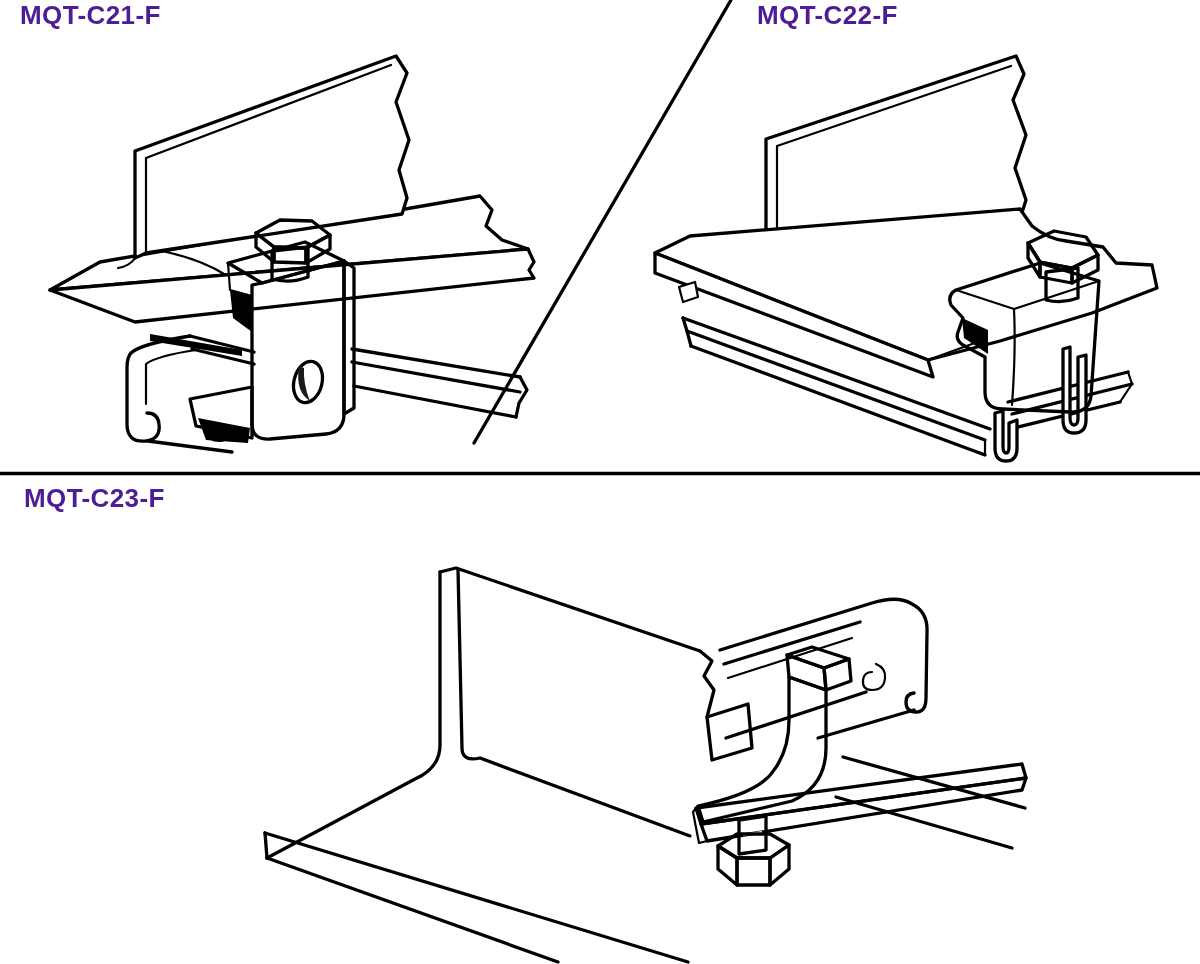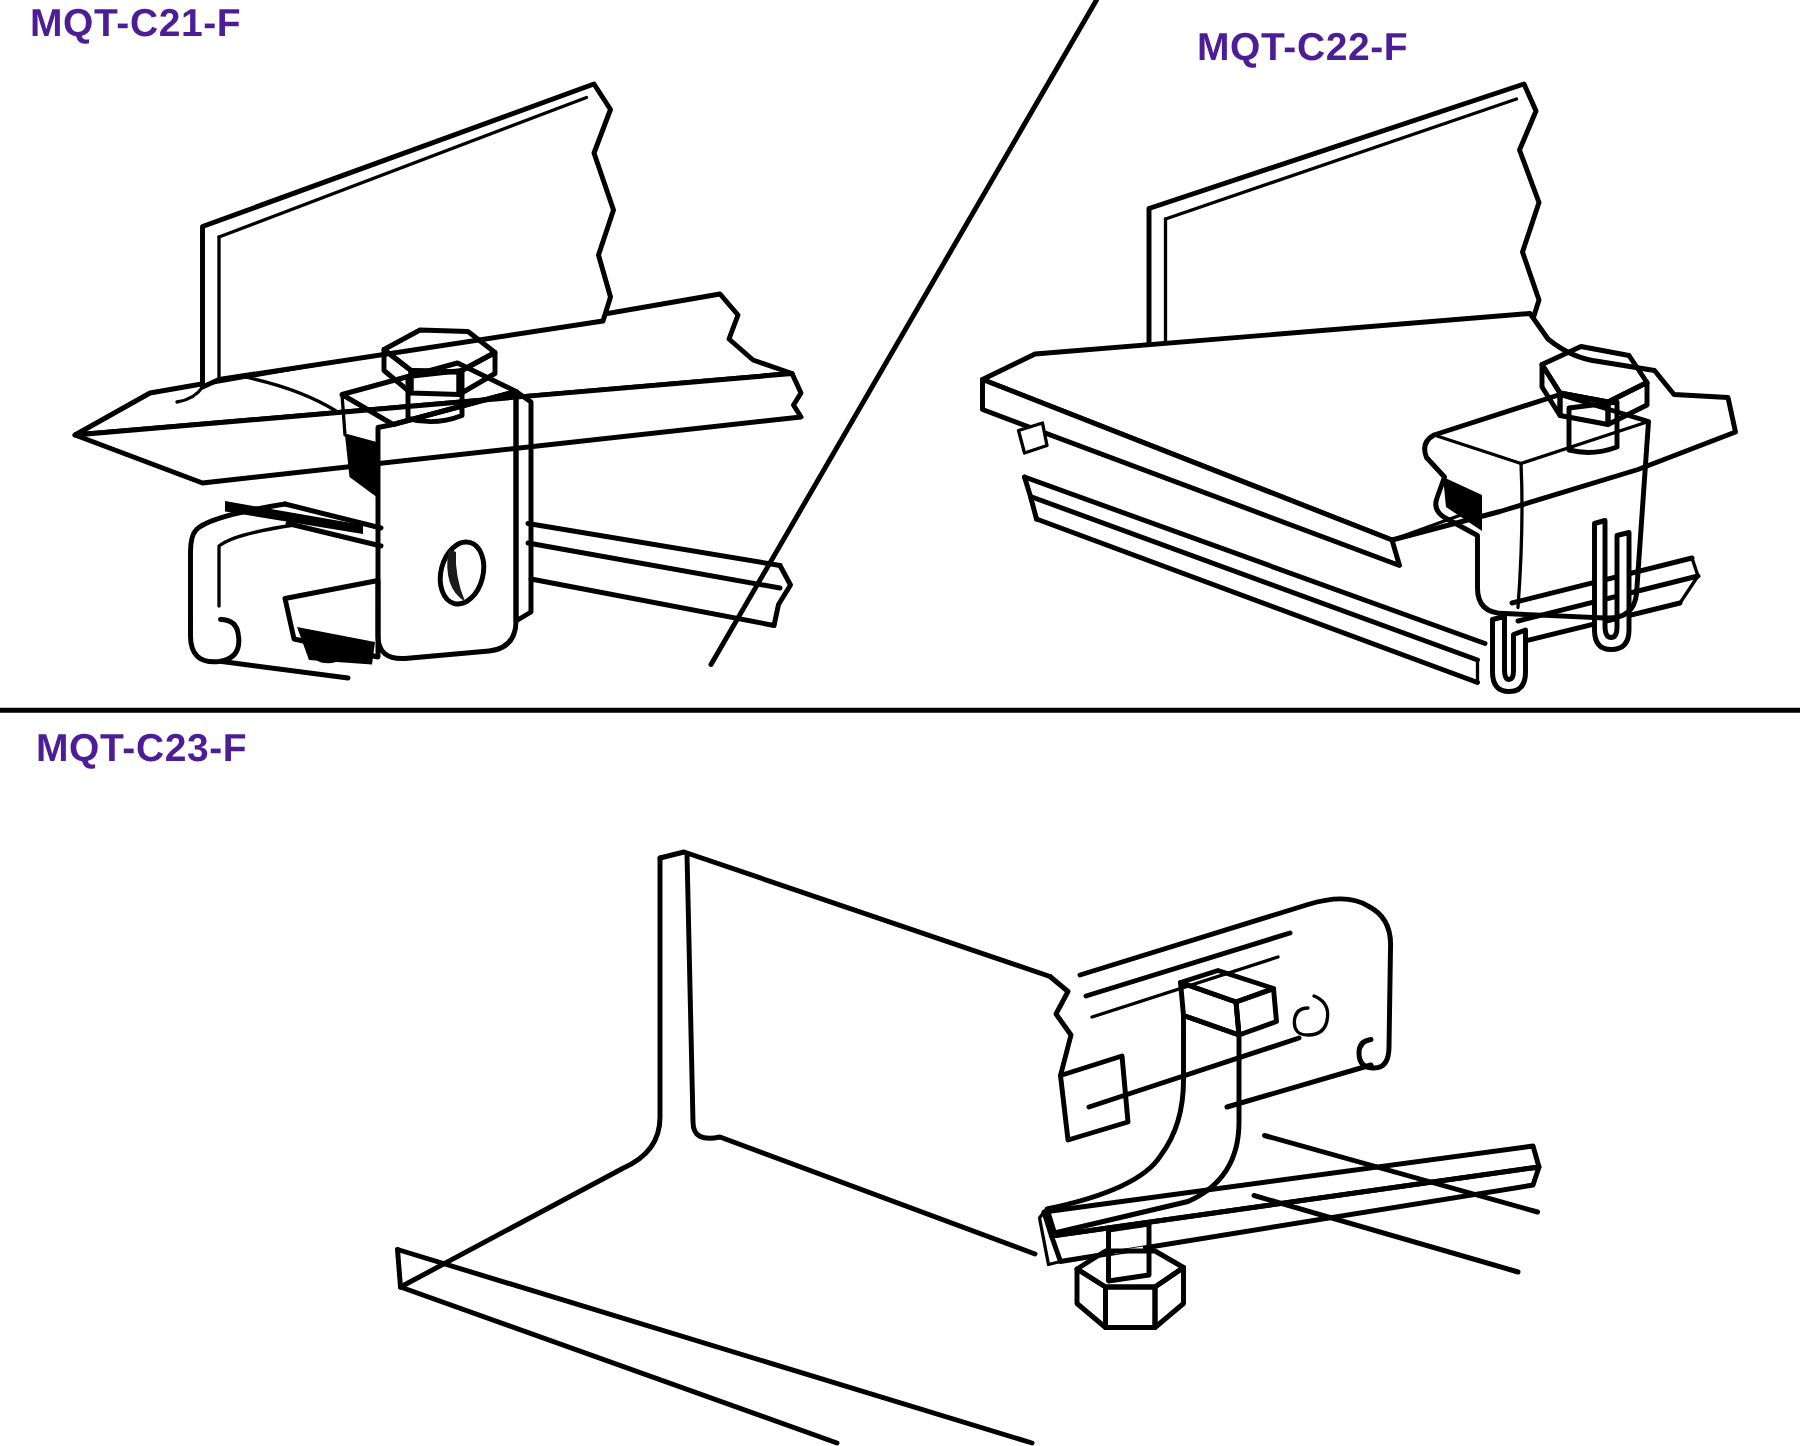--- a/index.html
+++ b/index.html
@@ -1,21 +1,21 @@
 <!DOCTYPE html>
 <html><head>
 <meta charset="utf-8">
 <style>
   html,body{margin:0;padding:0;background:#ffffff;}
   #stage{position:relative;width:1200px;height:964px;background:#fff;overflow:hidden;
          font-family:"Liberation Sans",sans-serif;}
   .fig-label{position:absolute;font-weight:bold;font-size:26px;letter-spacing:.4px;color:#4c1d95;
              white-space:nowrap;}
   #label-c21{left:20px;top:0px;}
-  #label-c22{left:757px;top:16px;margin-left:41px;}
+  #label-c22{left:757px;top:0px;}
   #label-c23{left:24px;top:483px;}
   svg{position:absolute;left:0;top:0;}
   .ln{stroke:#000;stroke-width:3.3;fill:none;stroke-linecap:round;stroke-linejoin:round;}
   .thin{stroke-width:2.2;}
   .wht{fill:#ffffff;}
 </style>
 </head>
 <body>
 
 <div id="stage">

